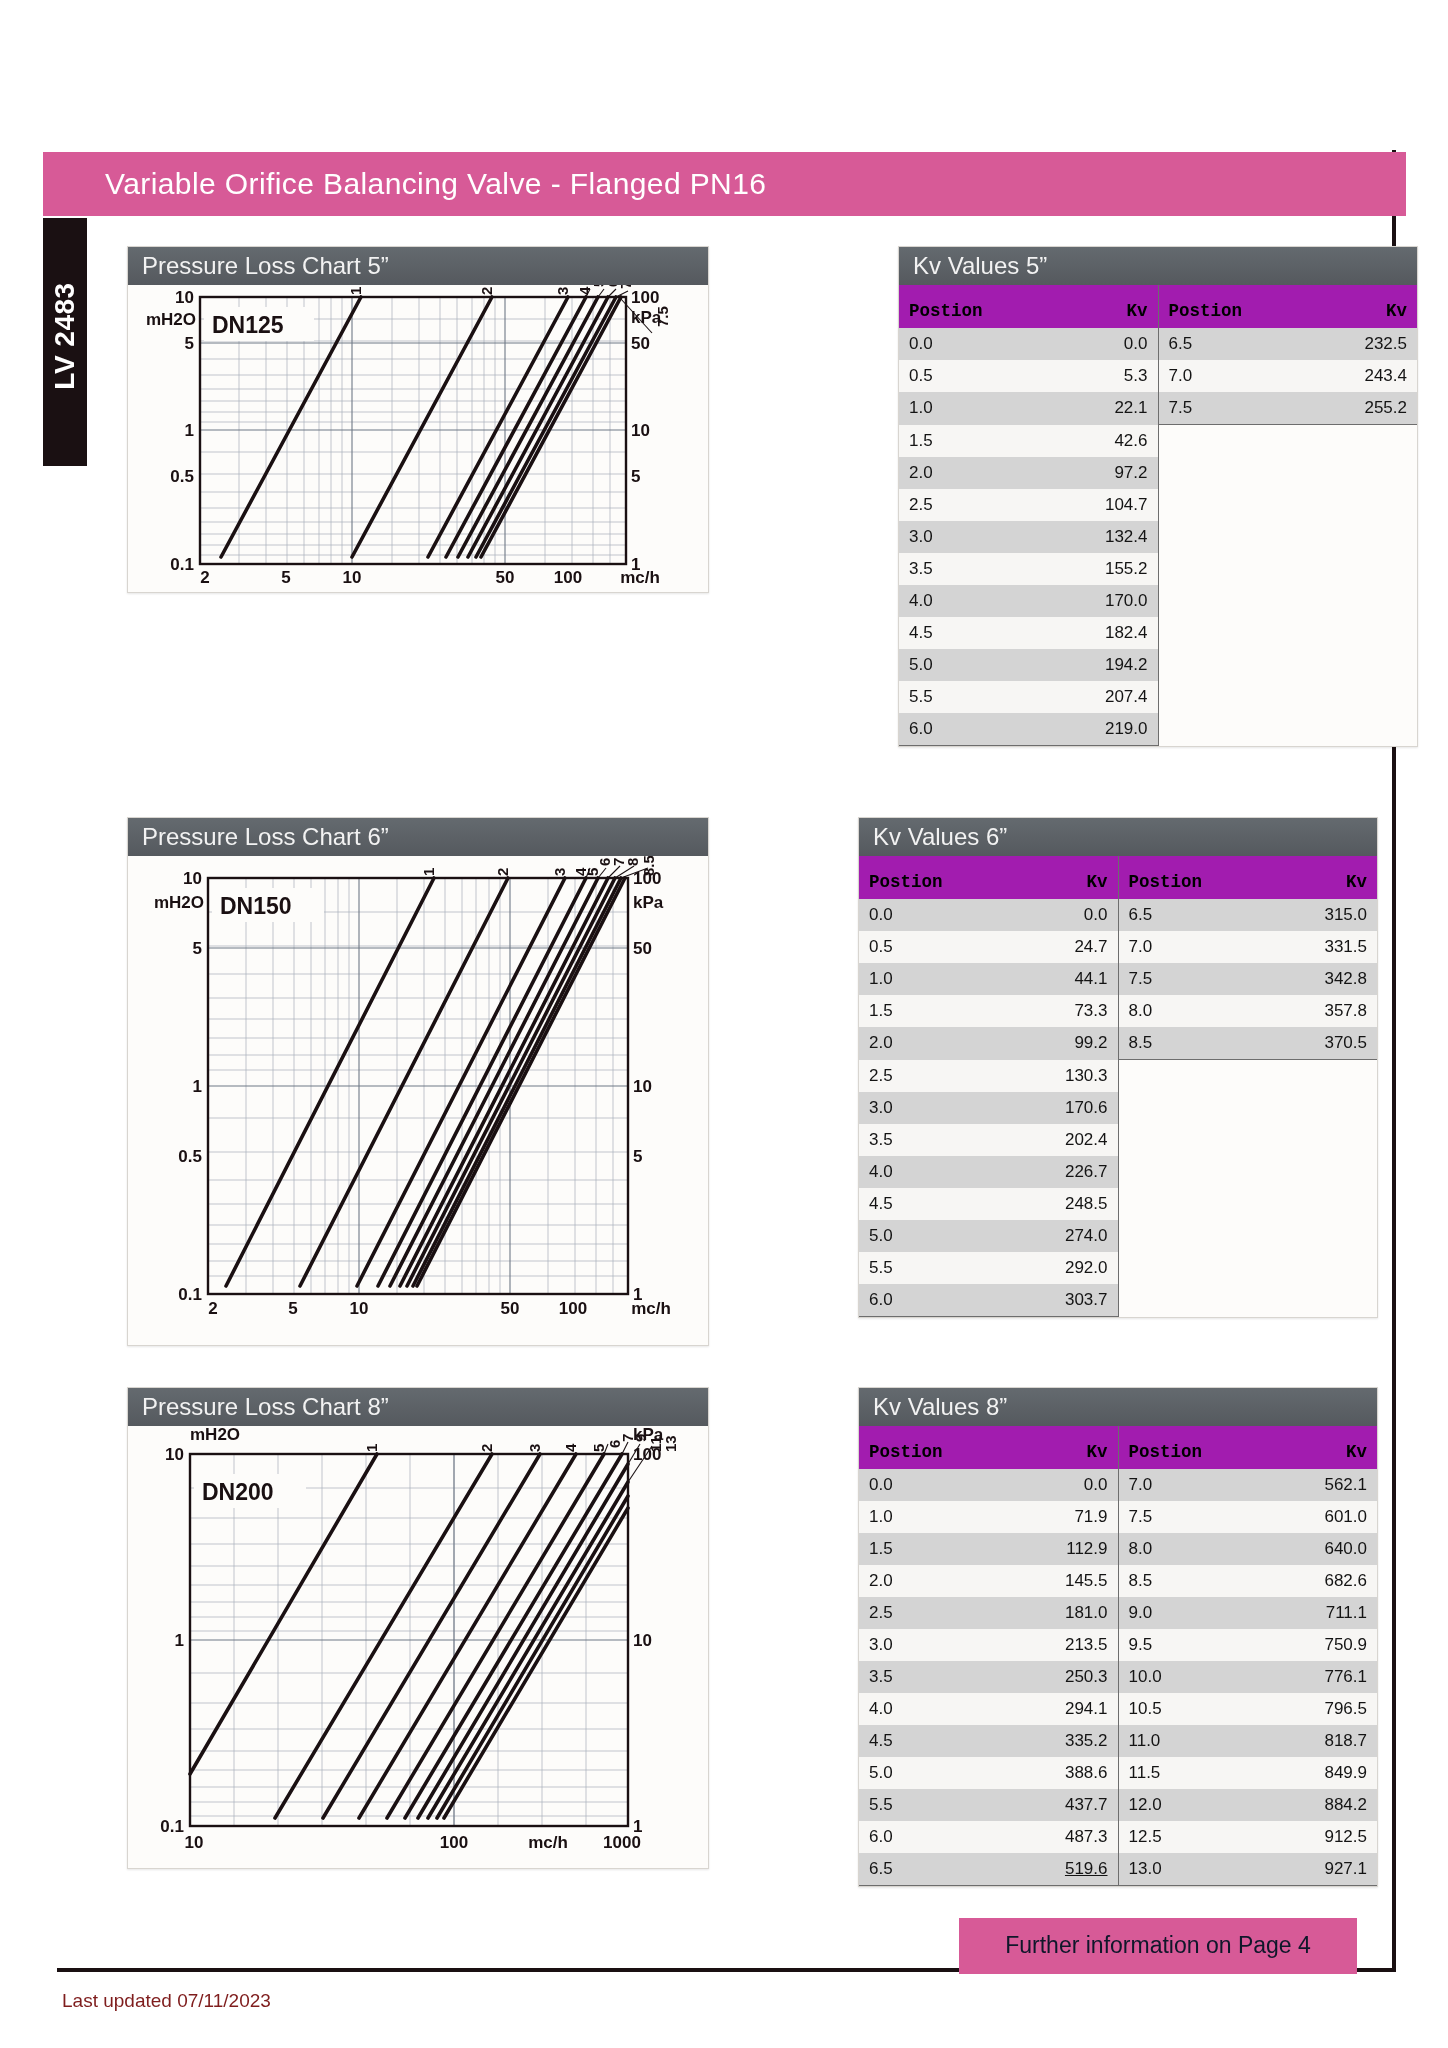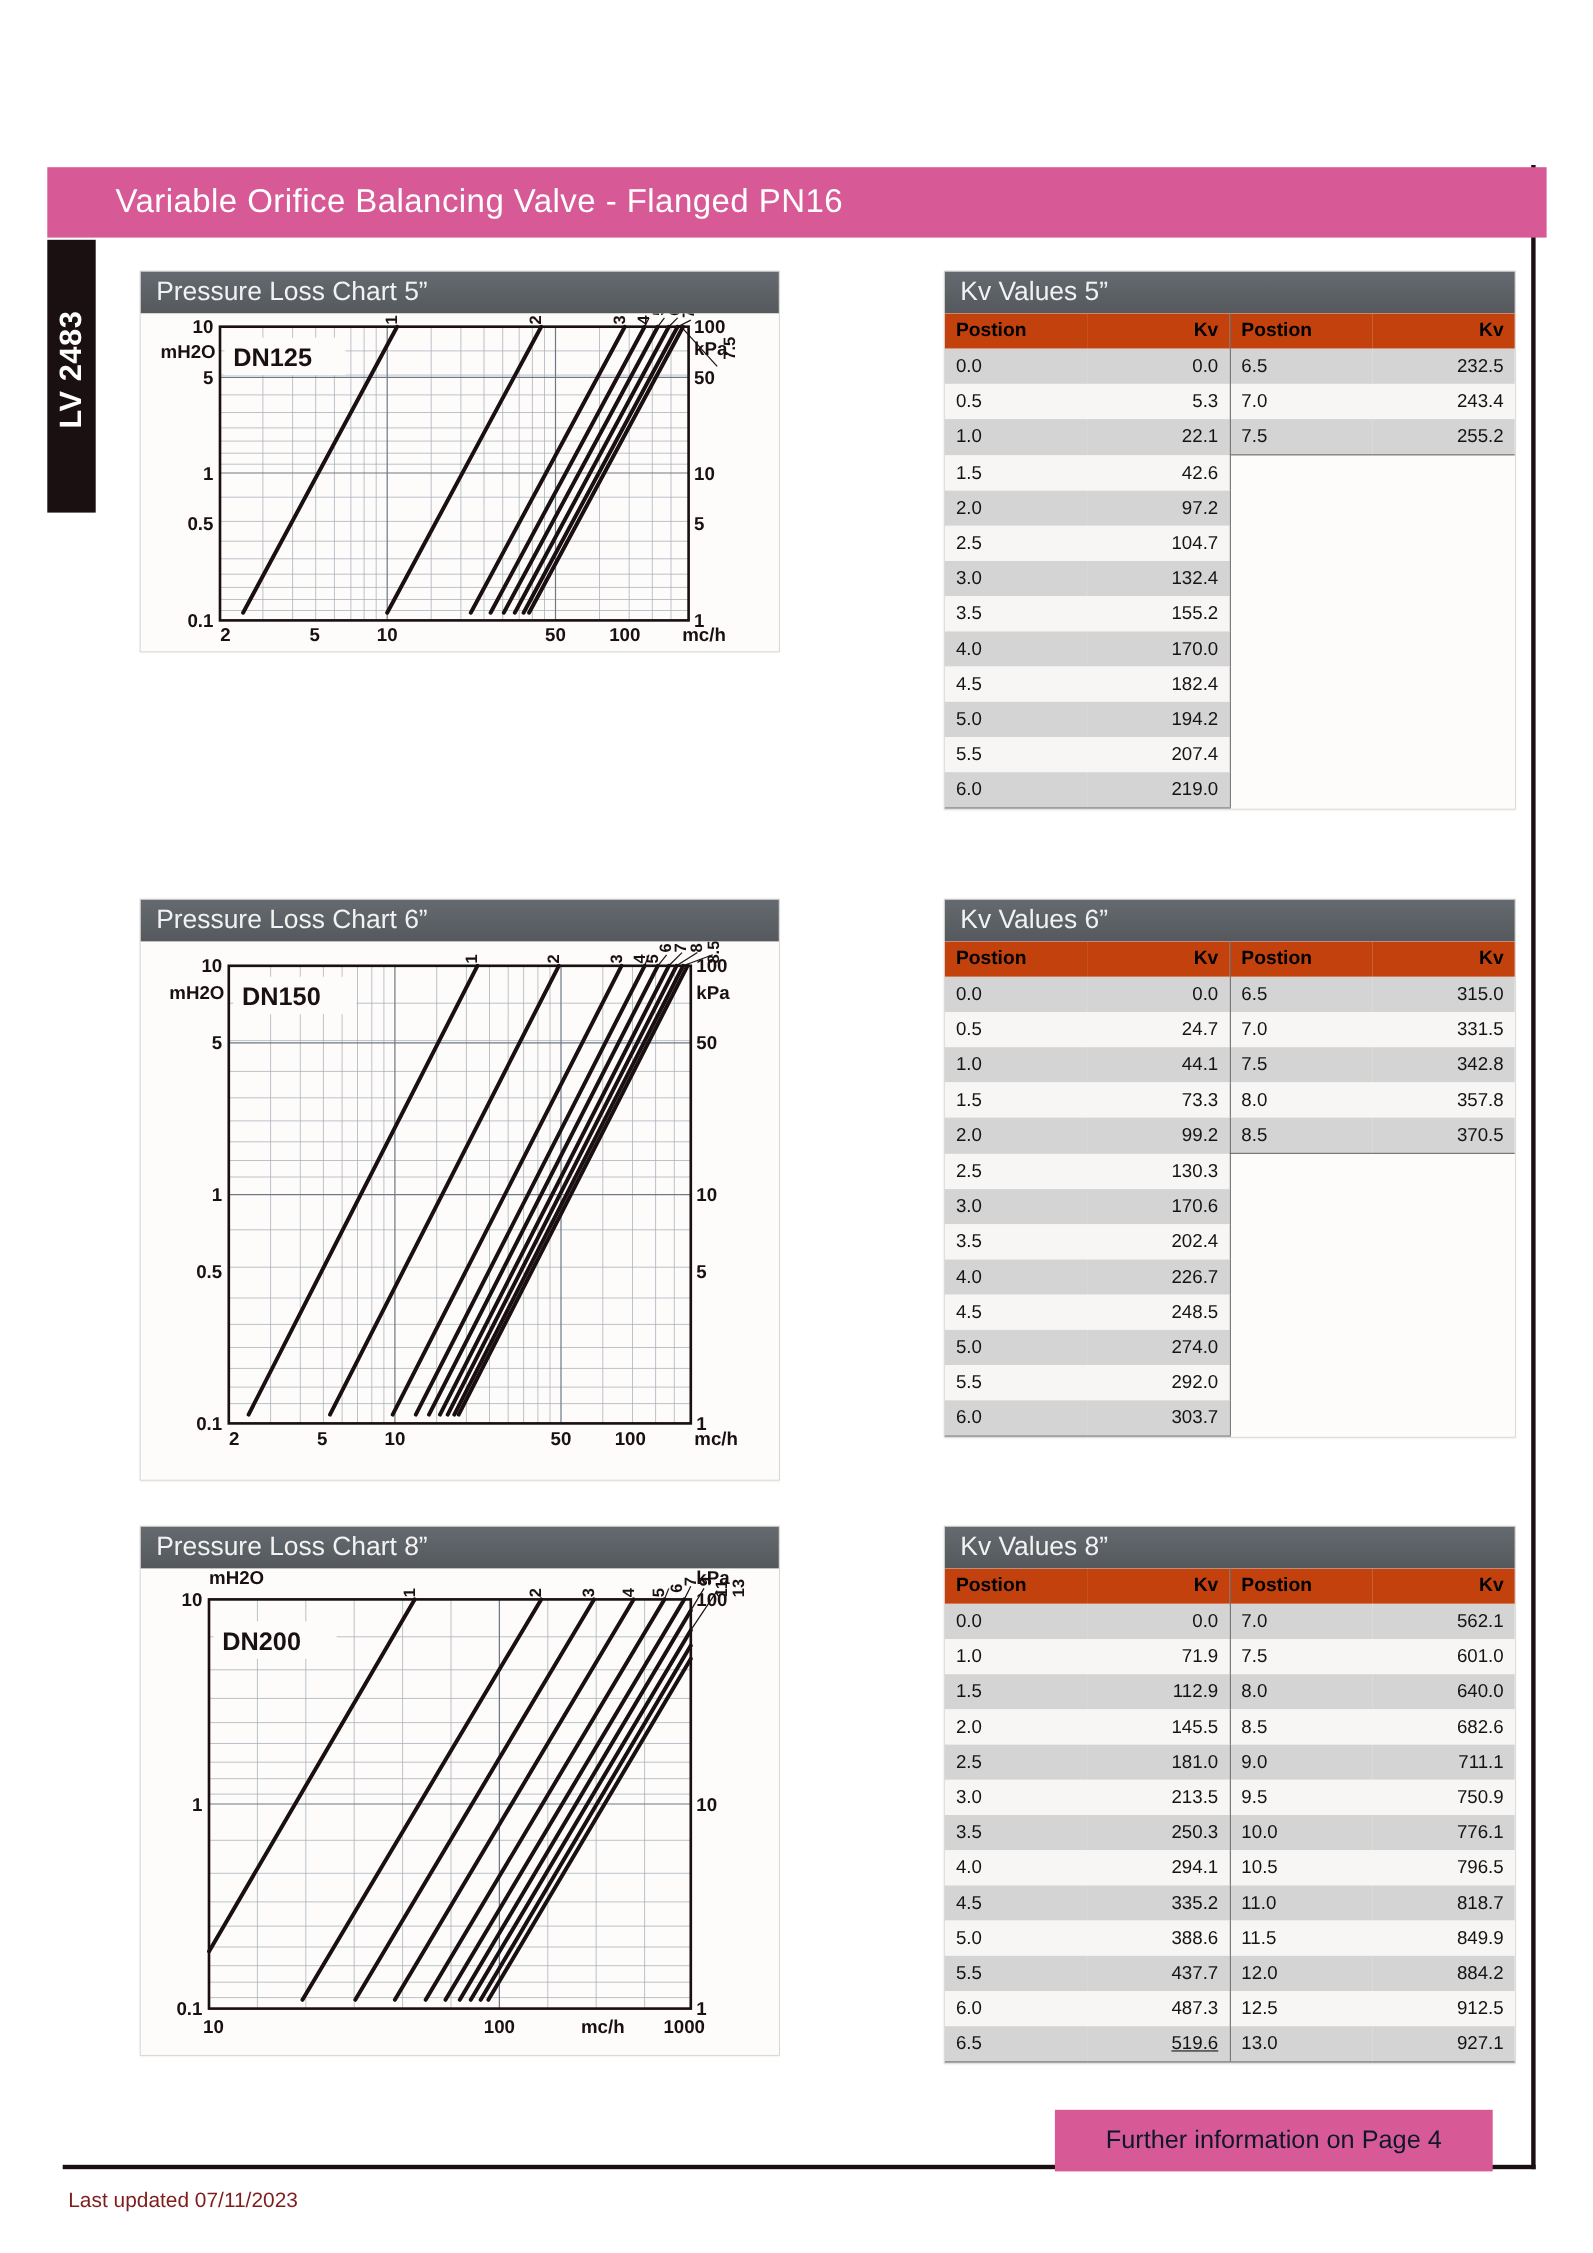--- a/index.html
+++ b/index.html
@@ -107,23 +107,24 @@
     border-collapse: collapse;
     width: 100%;
     table-layout: fixed;
     font-size: 17px;
     color: #141414;
   }
   table.kv th {
     text-align: left;
     font-weight: bold;
     font-size: 17.5px;
-    padding: 4px 10px 7px 10px;
-    background: #c2410c;
+    padding: 16px 10px 7px 10px;
+    background: #a21caf;
     color: #000;
+    font-family: Liberation Mono, monospace;
   }
   table.kv th.num, table.kv td.num { text-align: right; }
   table.kv td {
     padding: 6px 10px 6px 10px;
     height: 18px;
   }
   table.kv tr.alt td { background: #d4d4d4; }
   table.kv tr.plain td { background: #f7f6f4; }
   table.kv td.sep, table.kv th.sep { border-left: 1px solid #6d6d6d; }
   table.kv td.blank { background: #fdfcfa !important; border-left: 1px solid #6d6d6d; }
@@ -282,21 +283,21 @@
             <text x="224" y="298">10</text>
             <text x="377" y="298">50</text>
             <text x="440" y="298">100</text>
             <text x="512" y="298">mc/h</text>
           </g>
         </g>
       </svg>
     </div>
   </div>
 
-  <div class="panel kv-panel" style="top:246px;">
+  <div class="panel kv-panel" style="top:246px;margin-left:40px;">
     <div class="panel-head">Kv Values 5”</div>
     <div class="panel-body">
       <table class="kv">
         <thead>
           <tr>
             <th>Postion</th>
             <th class="num">Kv</th>
             <th class="sep">Postion</th>
             <th class="num">Kv</th>
           </tr>

